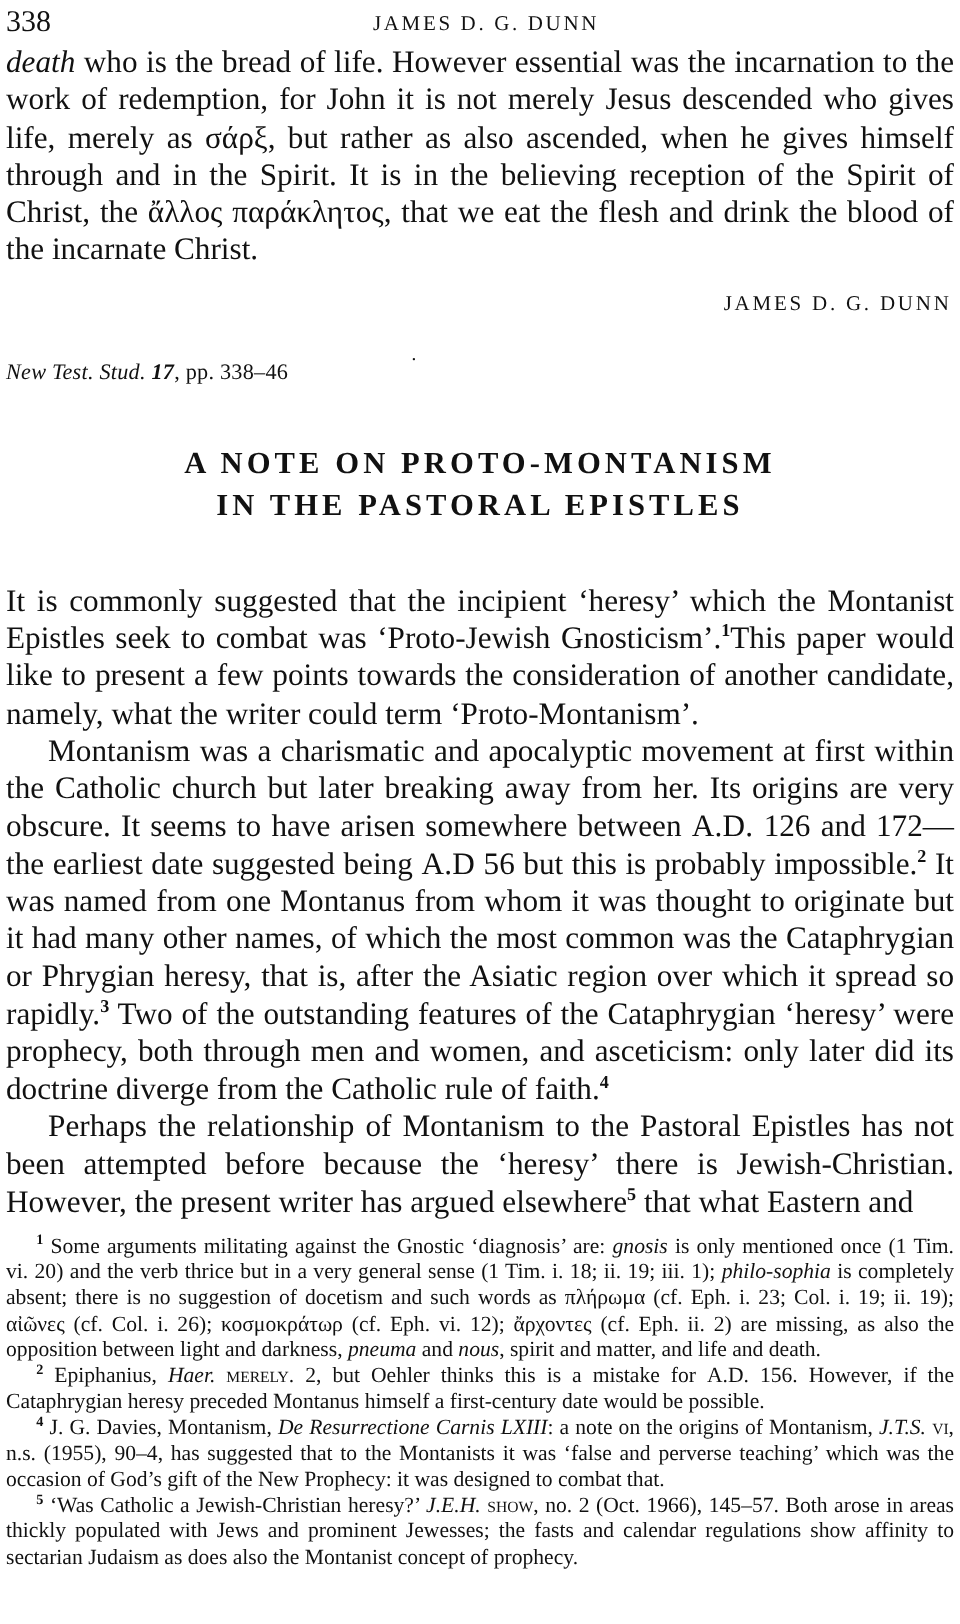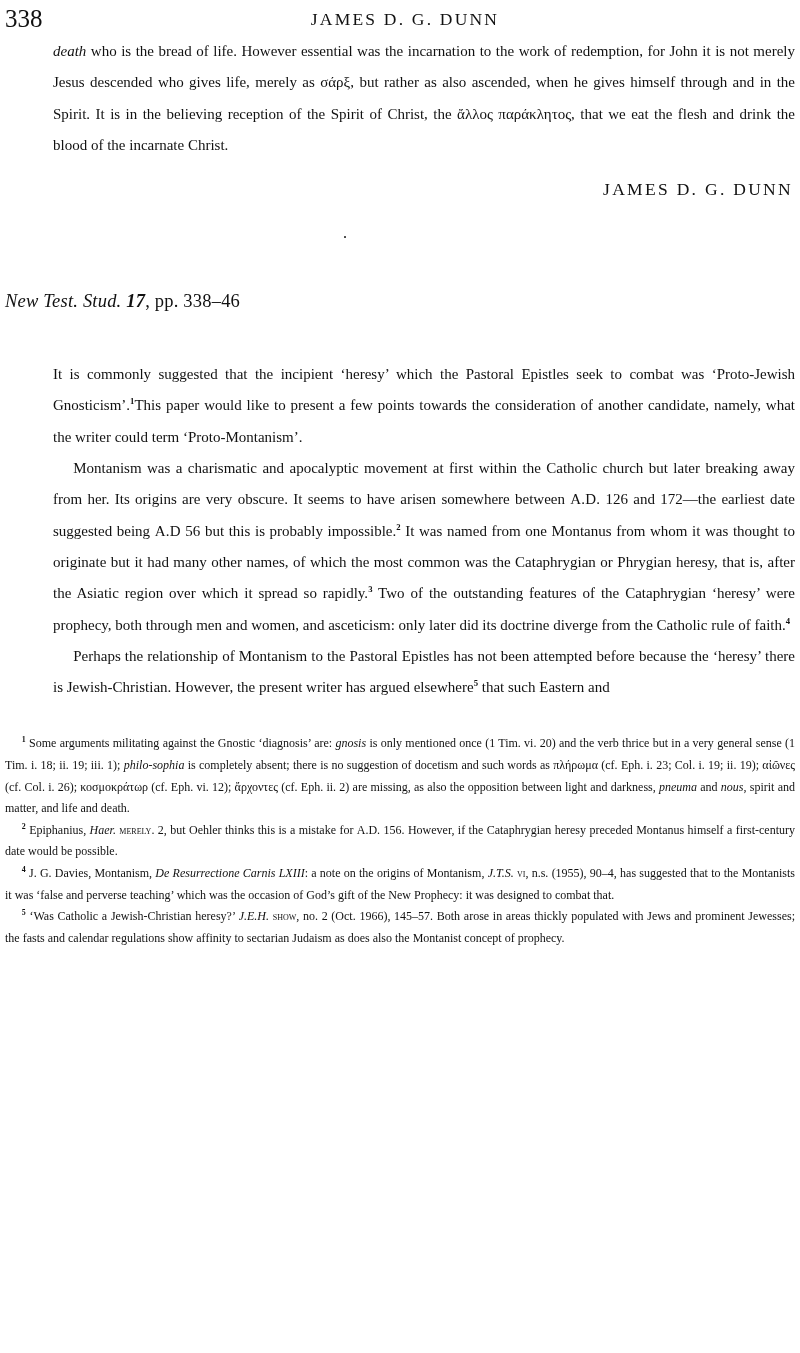--- a/index.html
+++ b/index.html
@@ -50,26 +50,25 @@
     font-size: 17.5px;
     line-height: 30px;
     letter-spacing: 2.2px;
     font-variant: small-caps;
     text-transform: uppercase;
     padding-left: 10px;
   }
 
   
   .bodytext {
-    font-size: 15px;
+    font-size: 26px;
     line-height: 31.3px;
     text-align: justify;
     text-justify: inter-word;
     hyphens: manual;
-    margin-left: 48px;
   }
   .bodytext p {
     margin: 0;
   }
   .indent {
     text-indent: 1.35em;
   }
   .noindent {
     text-indent: 0;
   }
@@ -100,21 +99,20 @@
     font-size: 16px;
     line-height: 10px;
     margin-top: 28px;
     padding-right: 110px;
   }
 
   
   .journal-line {
     font-size: 18.5px;
     font-style: italic;
-    margin-top: 53px;
     letter-spacing: 0.2px;
   }
   .journal-line .vol {
     font-weight: bold;
     font-style: italic;
   }
   .journal-line .pp {
     font-style: normal;
   }
 
@@ -131,22 +129,22 @@
     display: block;
   }
 
   
   .article-body {
     margin-top: 47px;
   }
 
   
   .footnotes {
-    margin-top: 30px;
-    font-size: 12px;
+    margin-top: 11px;
+    font-size: 18px;
     line-height: 21.6px;
     text-align: justify;
   }
   .footnotes p {
     margin: 0;
     text-indent: 1.4em;
   }
   .footnotes sup {
     font-size: 0.66em;
     font-weight: bold;
@@ -168,27 +166,28 @@
 
     <div class="bodytext">
       <p class="noindent"><i>death</i><span> who is the bread of life. However essential was the incarnation to the work of redemption, for John it is not merely Jesus descended who gives life, merely as </span><span>σάρξ</span><span>, but rather as also ascended, when he gives himself through and in the Spirit. It is in the believing reception of the Spirit of Christ, the </span><span>ἄλλος παράκλητος</span><span>, that we eat the flesh and drink the blood of the incarnate Christ.</span></p>
     </div>
 
     <div class="byline">James D. G. Dunn</div>
     <div class="centerdot">.</div>
 
     <div class="journal-line"><span>New Test. Stud.</span> <span class="vol">17</span><span class="pp">, pp. 338–46</span></div>
 
+    <h1 class="article-title"><span class="tline1">A Note on Proto-Montanism</span><span class="tline2">in the Pastoral Epistles</span></h1>
 
     <div class="bodytext article-body">
-      <p class="noindent"><span>It is commonly suggested that the incipient ‘heresy’ which the Pastoral Epistles seek to combat was ‘Proto-Jewish Gnosticism’.</span><sup>1</sup><span>This paper would like to present a few points towards the consideration of another candidate, namely, what the writer could term ‘Proto-Montanism’.</span></p>
+      <p class="noindent"><span>It is commonly suggested that the incipient ‘heresy’ which the Montanist Epistles seek to combat was ‘Proto-Jewish Gnosticism’.</span><sup>1</sup><span>This paper would like to present a few points towards the consideration of another candidate, namely, what the writer could term ‘Proto-Montanism’.</span></p>
 
       <p class="indent"><span>Montanism was a charismatic and apocalyptic movement at first within the Catholic church but later breaking away from her. Its origins are very obscure. It seems to have arisen somewhere between </span><span class="smallcaps">A.D.</span><span> 126 and 172—the earliest date suggested being </span><span class="smallcaps">A.D</span><span> 56 but this is probably impossible.</span><sup>2</sup><span> It was named from one Montanus from whom it was thought to originate but it had many other names, of which the most common was the Cataphrygian or Phrygian heresy, that is, after the Asiatic region over which it spread so rapidly.</span><sup>3</sup><span> Two of the outstanding features of the Cataphrygian ‘heresy’ were prophecy, both through men and women, and asceticism: only later did its doctrine diverge from the Catholic rule of faith.</span><sup>4</sup></p>
 
-      <p class="indent"><span>Perhaps the relationship of Montanism to the Pastoral Epistles has not been attempted before because the ‘heresy’ there is Jewish-Christian. However, the present writer has argued elsewhere</span><sup>5</sup><span> that such Eastern and</span></p>
+      <p class="indent"><span>Perhaps the relationship of Montanism to the Pastoral Epistles has not been attempted before because the ‘heresy’ there is Jewish-Christian. However, the present writer has argued elsewhere</span><sup>5</sup><span> that what Eastern and</span></p>
     </div>
 
     <div class="footnotes">
 
       <p><sup>1</sup><span> Some arguments militating against the Gnostic ‘diagnosis’ are: </span><i>gnosis</i><span> is only mentioned once (1 Tim. vi. 20) and the verb thrice but in a very general sense (1 Tim. i. 18; ii. 19; iii. 1); </span><i>philo-sophia</i><span> is completely absent; there is no suggestion of docetism and such words as </span><span>πλήρωμα</span><span> (cf. Eph. i. 23; Col. i. 19; ii. 19); </span><span>αἰῶνες</span><span> (cf. Col. i. 26); </span><span>κοσμοκράτωρ</span><span> (cf. Eph. vi. 12); </span><span>ἄρχοντες</span><span> (cf. Eph. ii. 2) are missing, as also the opposition between light and darkness, </span><i>pneuma</i><span> and </span><i>nous</i><span>, spirit and matter, and life and death.</span></p>
 
       <p><sup>2</sup><span> Epiphanius, </span><i>Haer.</i><span class="fn-sc"> merely.</span><span> 2, but Oehler thinks this is a mistake for </span><span class="fn-sc">A.D.</span><span> 156. However, if the Cataphrygian heresy preceded Montanus himself a first-century date would be possible.</span></p>
 
 
       <p><sup>4</sup><span> J. G. Davies, Montanism, </span><i>De Resurrectione Carnis LXIII</i><span>: a note on the origins of Montanism, </span><i>J.T.S.</i><span class="fn-sc"> vi,</span><span> n.s. (1955), 90–4, has suggested that to the Montanists it was ‘false and perverse teaching’ which was the occasion of God’s gift of the New Prophecy: it was designed to combat that.</span></p>

